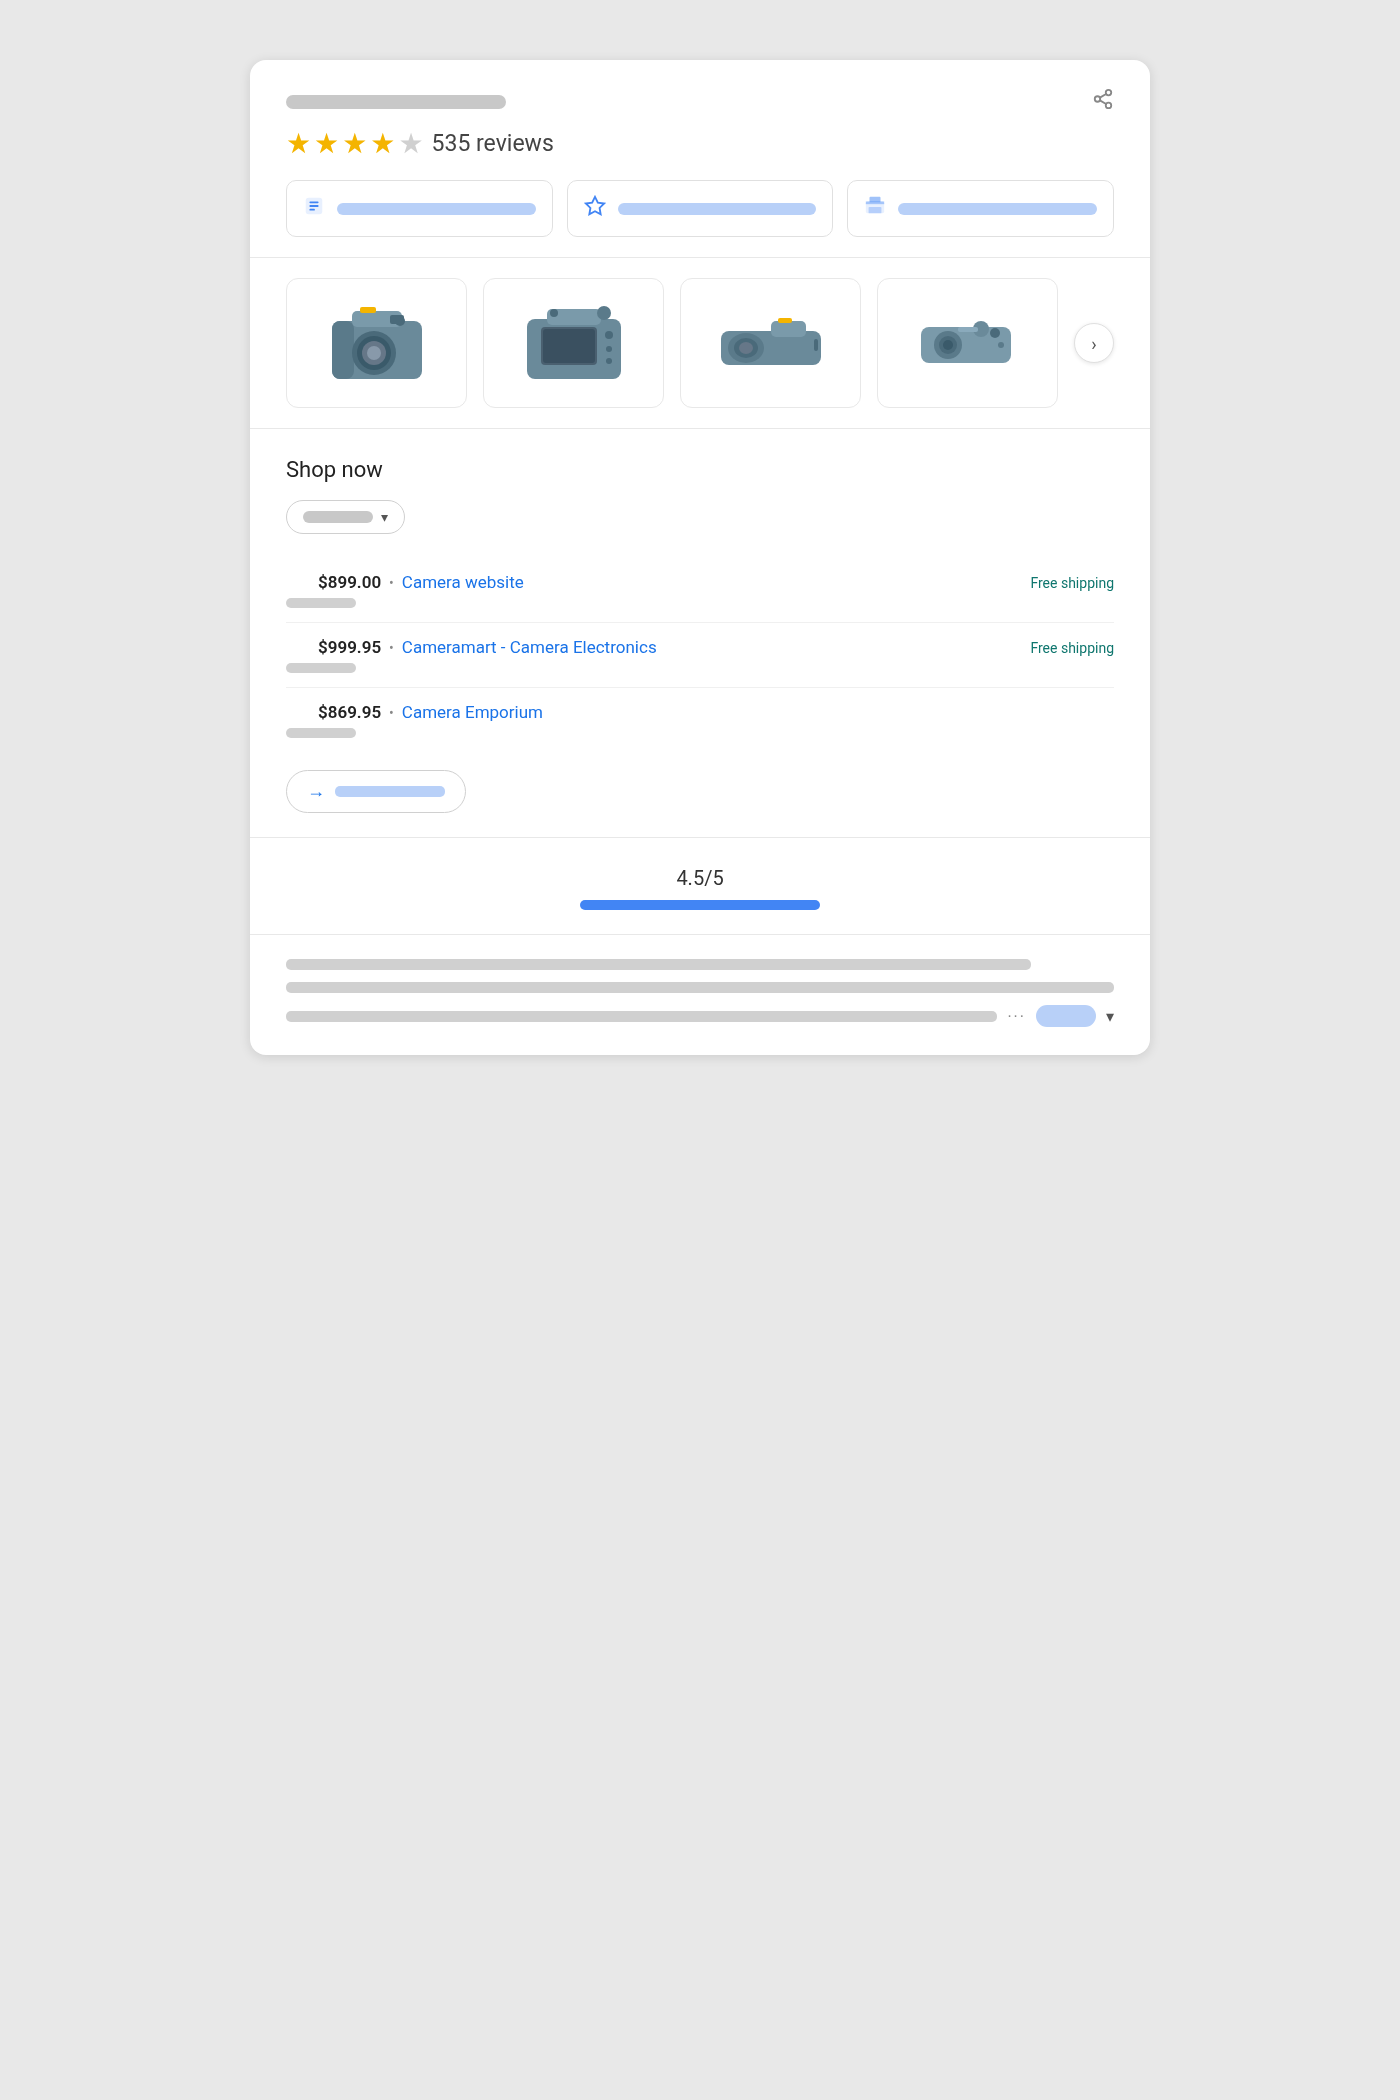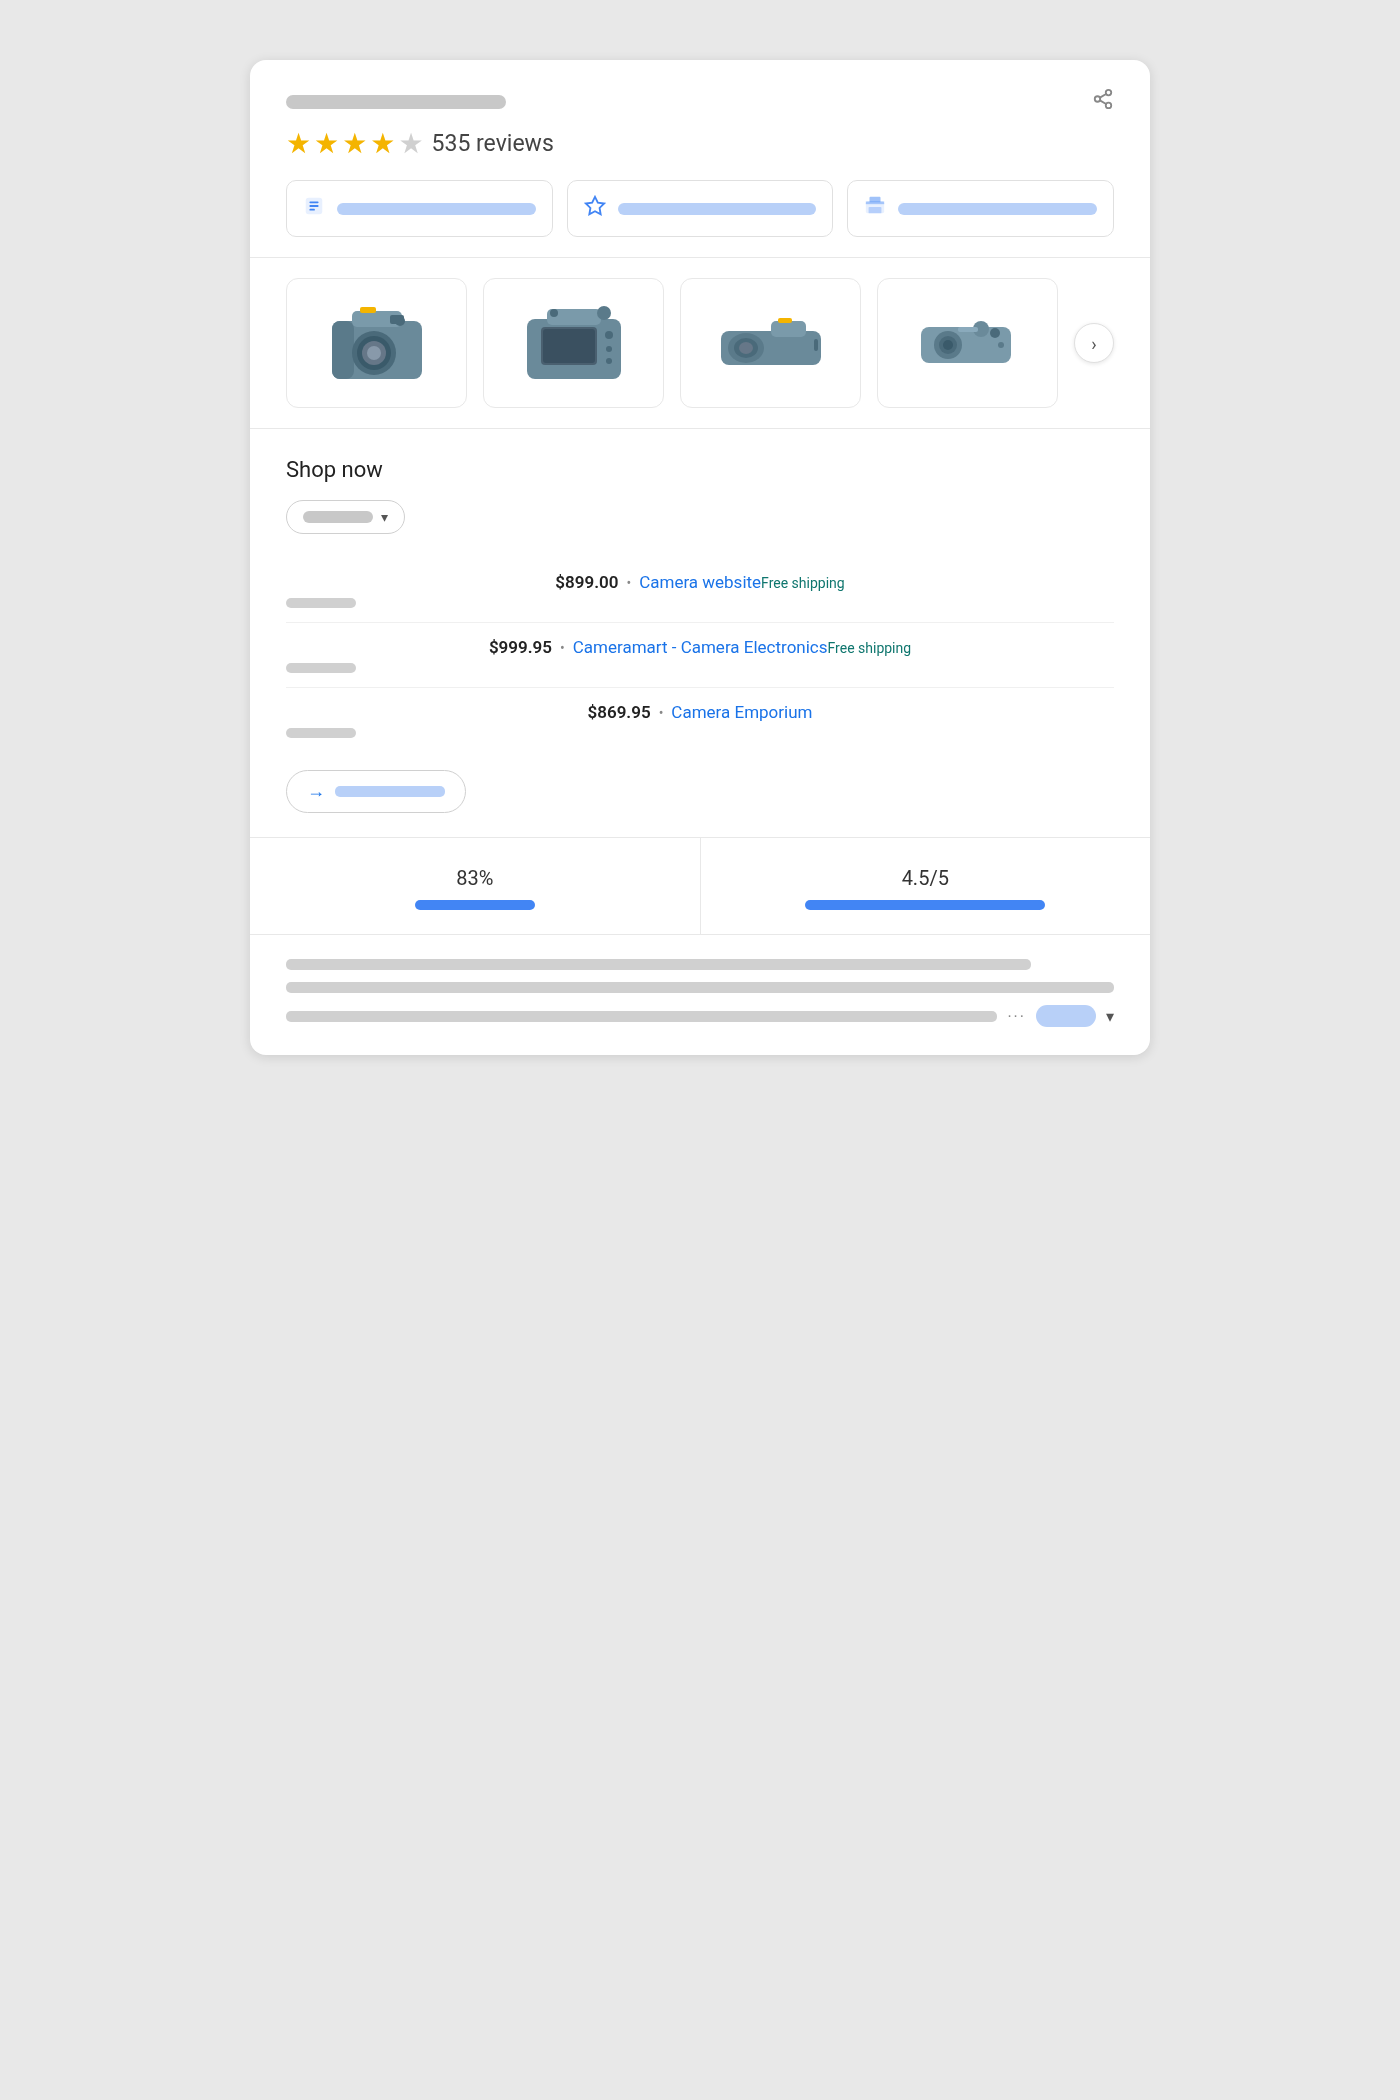--- a/index.html
+++ b/index.html
@@ -160,23 +160,24 @@
 
     .shop-item {
       padding: 14px 0;
       border-bottom: 1px solid #f0f0f0;
     }
     .shop-item:last-of-type {
       border-bottom: none;
     }
     .shop-item-row {
       display: flex;
-      justify-content: center;
+      justify-content: space-between;
       align-items: baseline;
       margin-bottom: 6px;
+      margin-left: 32px;
     }
     .shop-item-left {
       display: flex;
       align-items: baseline;
       gap: 8px;
     }
     .shop-price {
       font-size: 17px;
       font-weight: 600;
       color: #222;
@@ -483,24 +484,20 @@
     </div>
 
     <button class="more-btn">
       <span class="more-arrow">→</span>
       <div class="more-label"></div>
     </button>
   </div>
 
   <div class="stats-section">
     <div class="stat-item">
-      <div class="stat-value">83%</div>
-      <div class="stat-bar blue" style="width:120px;"></div>
-    </div>
-    <div class="stat-item">
       <div class="stat-value">4.5/5</div>
       <div class="stat-bar blue" style="width:240px;"></div>
     </div>
   </div>
 
   <div class="footer-section">
     <div class="footer-line" style="width:90%;"></div>
     <div class="footer-line" style="width:100%;"></div>
     <div class="footer-last-row">
       <div class="footer-line-partial"></div>

